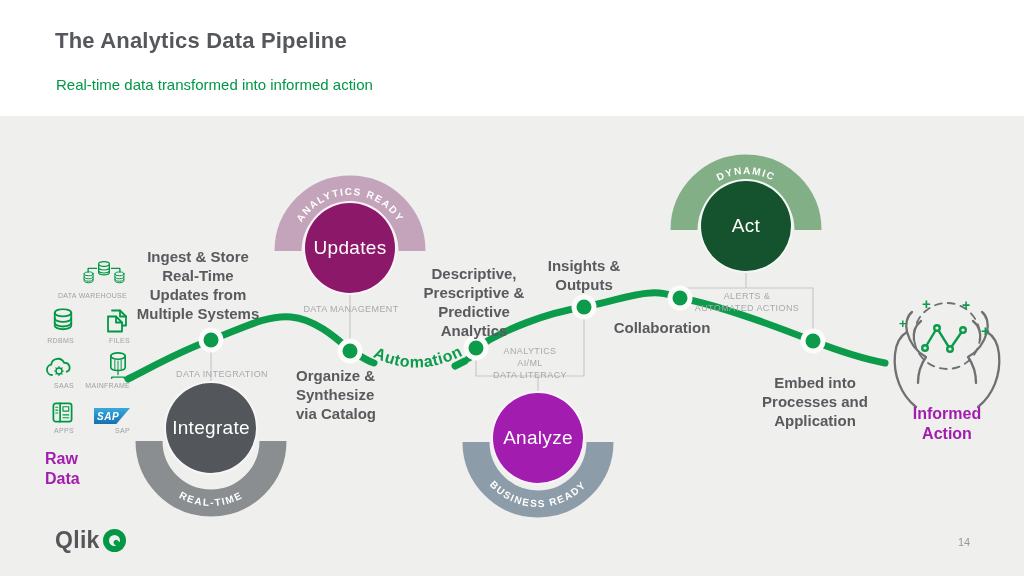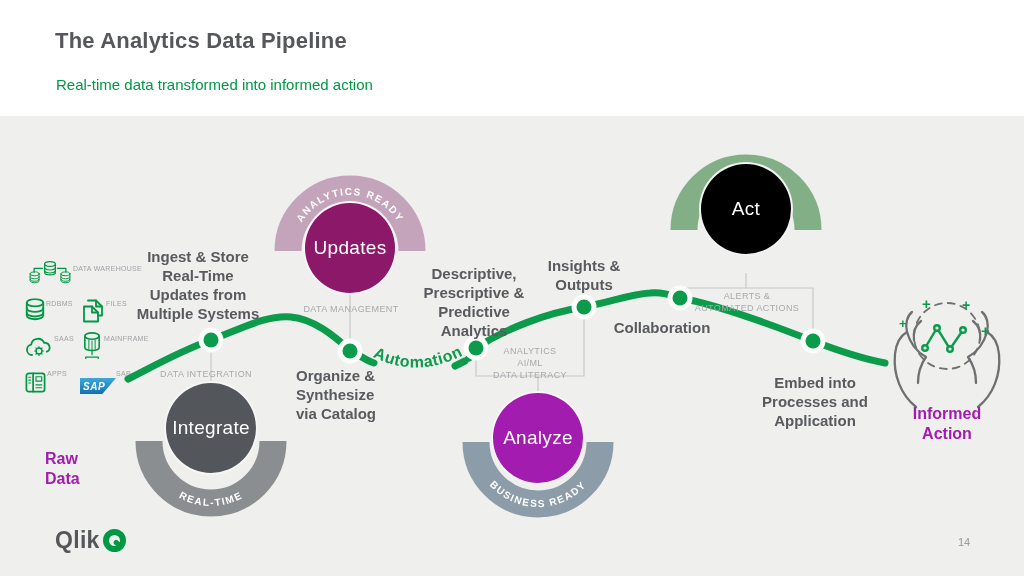--- a/index.html
+++ b/index.html
@@ -18,34 +18,34 @@
   .band { font-size:10px; font-weight:bold; fill:#ffffff; letter-spacing:1.5px; text-anchor:middle; }
   .auto-label { font-size:16px; font-weight:bold; fill:#0C9B4B; letter-spacing:0.6px; text-anchor:middle; }
   .curve { stroke:#0C9B4B; stroke-width:7; fill:none; stroke-linecap:round; }
 
   .stage-circle { position:absolute; width:94px; height:94px; border-radius:50%;
     display:flex; align-items:center; justify-content:center; color:#fff; font-size:19px;
     border:2px solid rgba(255,255,255,0.95); box-sizing:border-box; letter-spacing:0.3px; }
   .c-integrate { left:164px; top:381px; background:#53565A; }
   .c-manage   { left:303px; top:201px; background:#8C186A; }
   .c-analyze  { left:491px; top:391px; background:#a21caf; }
-  .c-act      { left:699px; top:162px; background:#000000; }
+  .c-act      { left:699px; top:179px; background:#14532d; }
 
   .note { position:absolute; font-weight:bold; font-size:15px; color:#585A5E;
     line-height:19px; text-align:center; white-space:pre-line; }
   .note.left { text-align:left; }
   .tag { position:absolute; font-size:9px; color:#A7A9AC; letter-spacing:0.4px;
     text-align:center; white-space:pre-line; line-height:12px; }
   .green-note { position:absolute; font-weight:bold; font-size:16px; color:#a21caf;
     line-height:20px; white-space:pre-line; }
 
   .sources { position:absolute; left:24px; top:262px; width:106px; }
   .src-row { display:flex; justify-content:space-between; margin-bottom:8px; }
   .src-row.single { justify-content:center; }
-  .src-item { display:flex; flex-direction:row; align-items:flex-start; width:50px; }
+  .src-item { display:flex; flex-direction:column; align-items:flex-end; width:50px; }
   .src-icon { height:27px; display:flex; align-items:flex-end; justify-content:center; }
   .src-icon svg { stroke:#009845; fill:none; stroke-width:1.8; stroke-linejoin:round; stroke-linecap:round; }
   .src-lbl { font-size:7px; color:#9FA1A4; margin-top:3px; letter-spacing:0.3px; white-space:nowrap; }
   .sap-logo { width:36px; height:16px; clip-path:polygon(0 0,100% 0,62% 100%,0 100%);
     background:linear-gradient(180deg,#39A9DC 0%,#1271B5 100%); color:#fff;
     font-style:italic; font-weight:bold; font-size:10px; display:flex; align-items:center;
     padding-left:3px; letter-spacing:0.5px; box-sizing:border-box; }
 
   .brand { position:absolute; left:55px; top:527px; display:flex; align-items:center; }
   .brand-text { font-size:23px; font-weight:800; color:#54565A; letter-spacing:0.3px; }
@@ -166,21 +166,21 @@
   <span>Analyze</span>
 </div>
 <div class="stage-circle c-act">
   <span>Act</span>
 </div>
 
 <div class="note" style="left:118px; top:247px; width:160px;">Ingest &amp; Store
 Real-Time
 Updates from
 Multiple Systems</div>
-<div class="tag" style="left:136px; top:368px; width:140px;">DATA INTEGRATION</div>
+<div class="tag" style="left:152px; top:368px; width:140px;">DATA INTEGRATION</div>
 <div class="note left" style="left:296px; top:366px; width:110px;">Organize &amp;
 Synthesize
 via Catalog</div>
 <div class="tag" style="left:281px; top:303px; width:140px;">DATA MANAGEMENT</div>
 <div class="note" style="left:394px; top:264px; width:160px;">Descriptive,
 Prescriptive &amp;
 Predictive
 Analytics</div>
 <div class="tag" style="left:460px; top:345px; width:140px;">ANALYTICS
 AI/ML

